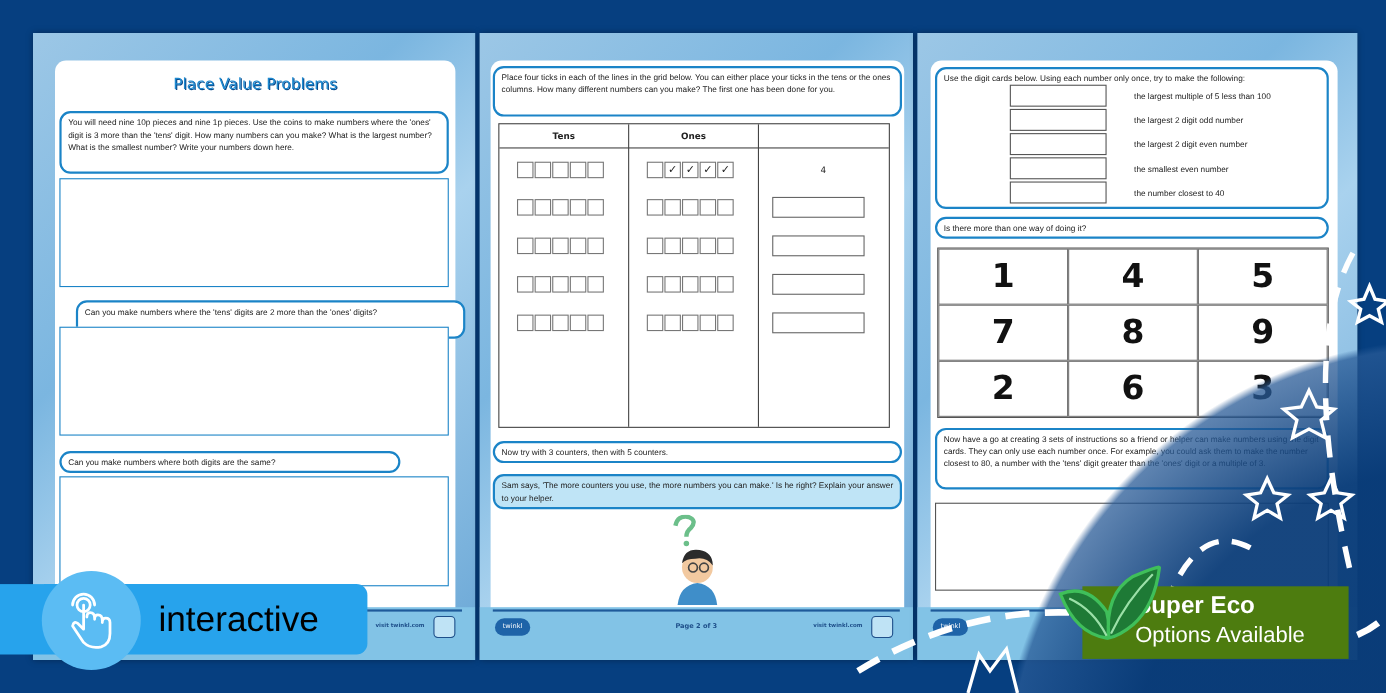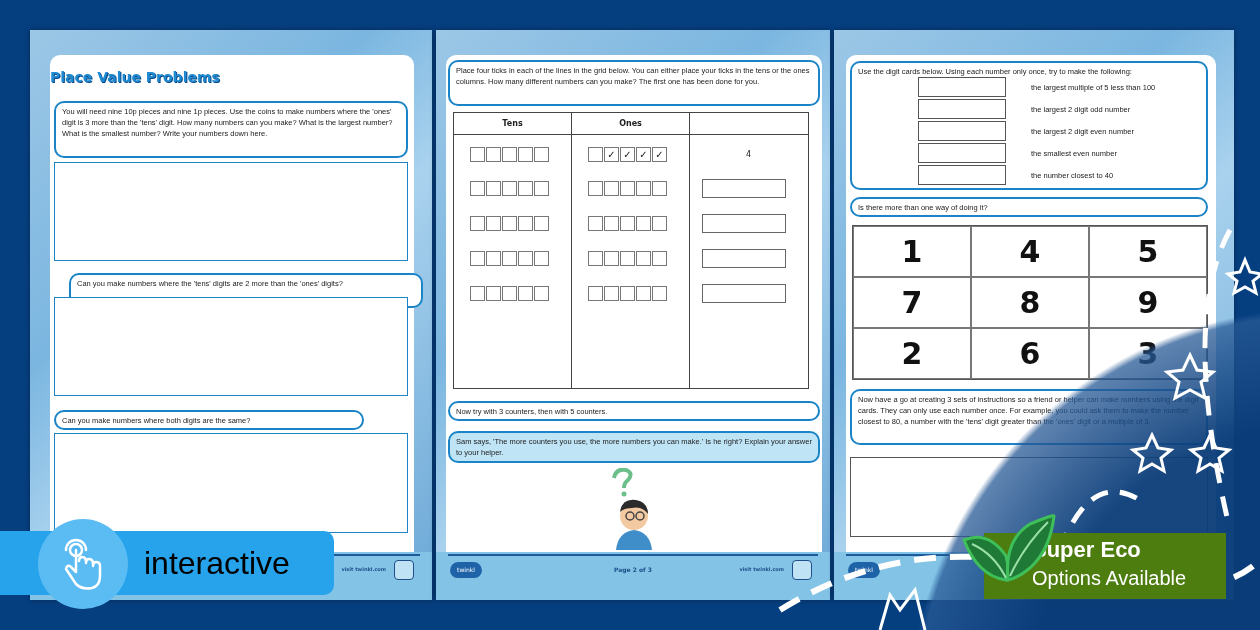--- a/index.html
+++ b/index.html
@@ -49,22 +49,22 @@
   .footer .logo {
     position: absolute; left: 14px; top: 10px; width: 32px; height: 16px;
     background: #1e63a8; border-radius: 9px 9px 8px 8px;
     color: #fff; font-size: 6px; text-align: center; line-height: 16px;
   }
   .footer .page-no { position: absolute; left: 0; right: 0; top: 14px; text-align: center; font-size: 6px; color: #1e4f8a; font-weight: bold; }
   .footer .visit { position: absolute; right: 46px; top: 14px; font-size: 5px; color: #1e4f8a; font-weight: bold; }
   .footer .badge { position: absolute; right: 18px; top: 8px; width: 20px; height: 20px; border: 1px solid #1e4f8a; border-radius: 4px; background: #bfe3f5; }
 
   .title {
-    position: absolute; left: 0; right: 0; top: 14px; 
-    font-family: "DejaVu Sans", sans-serif; font-weight: bold; font-size: 14px;
+    position: absolute; left: 0; right: 0; top: 14px; text-align: center;
+    font-family: "DejaVu Sans", sans-serif; font-weight: normal; font-size: 14px;
     color: #1f8ad0; text-shadow: 1px 1px 0 #0a4a8a;
   }
   .qbox {
     position: absolute; border: 2px solid #1b84c7; border-radius: 10px;
     background: #fff; font-size: 7.5px; line-height: 11px; color: #222; padding: 3px 6px;
     font-family: "Liberation Sans", sans-serif;
   }
   .qbox.blue { background: #bfe4f6; }
   .abox { position: absolute; border: 1px solid #1b84c7; background: #fff; }
 

